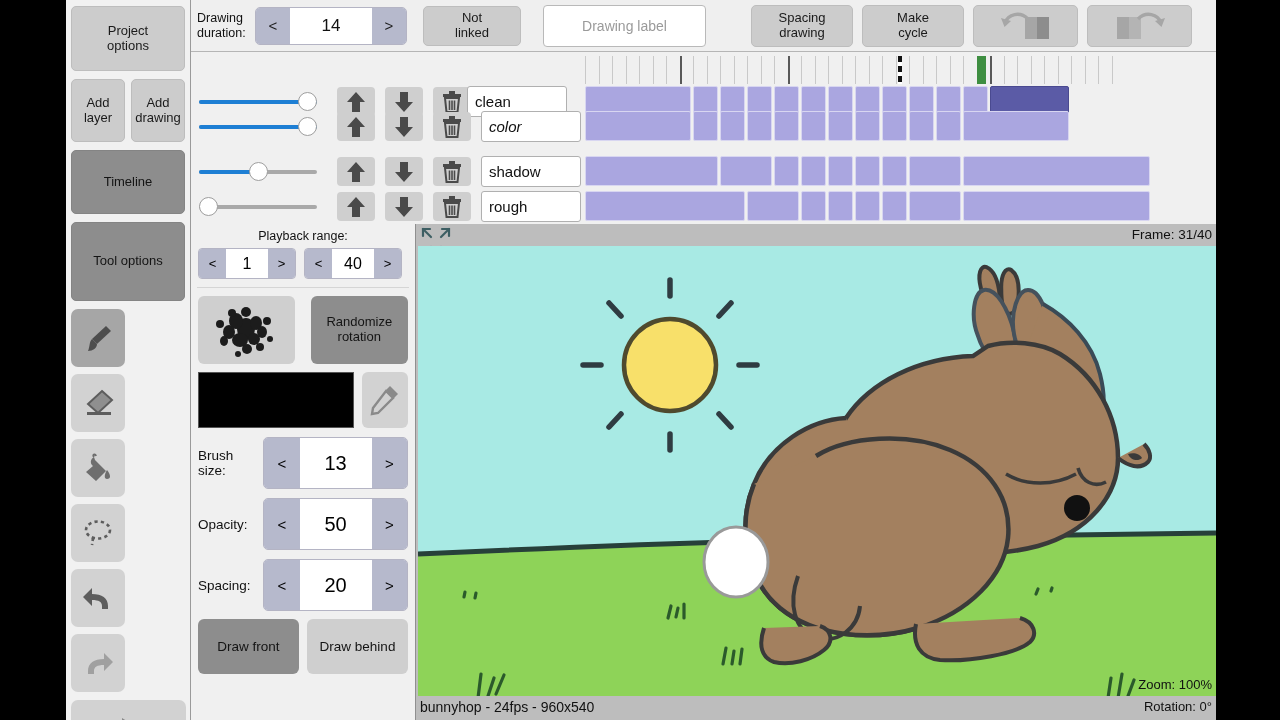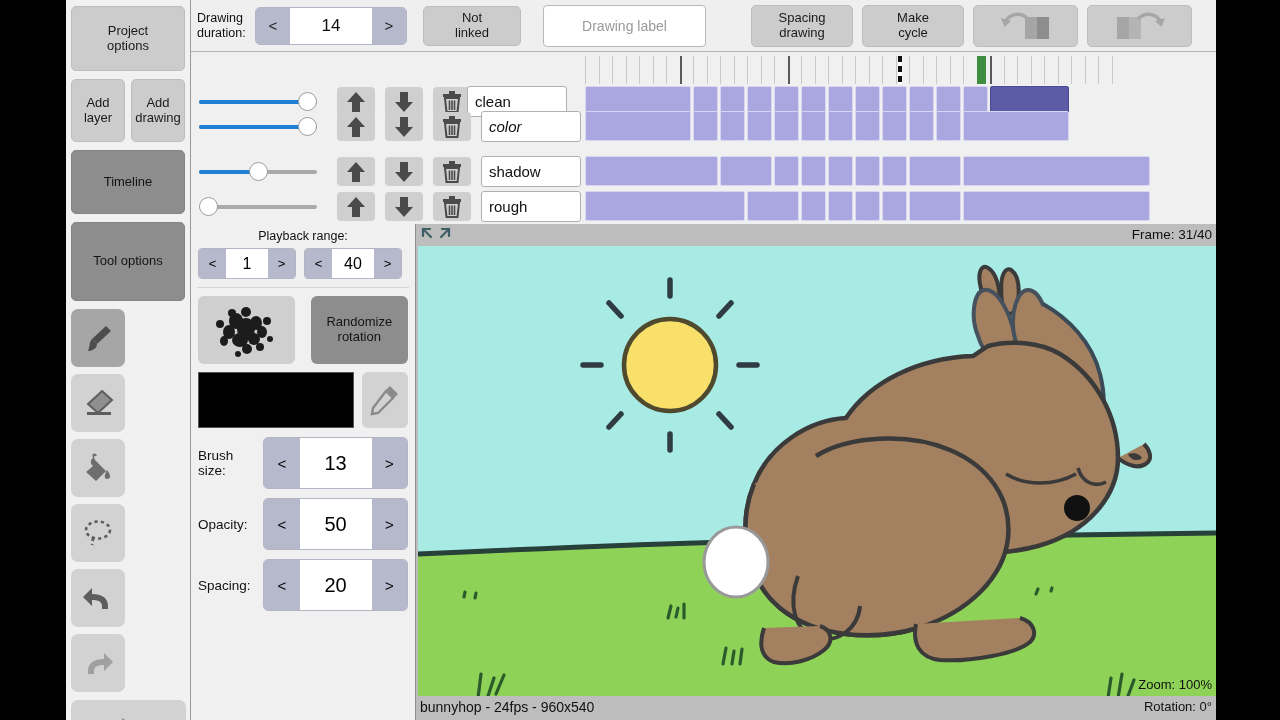--- a/index.html
+++ b/index.html
@@ -512,20 +512,24 @@
 
     <div class="numrow">
       <div class="numlbl">Spacing:</div>
       <div class="numstep">
         <div class="sbtn">&lt;</div>
         <div class="sval">20</div>
         <div class="sbtn">&gt;</div>
       </div>
     </div>
 
+    <div class="drawrow">
+      <div class="drawbtn on">Draw front</div>
+      <div class="drawbtn off">Draw behind</div>
+    </div>
   </div>
 
   <div id="canvasarea">
     <div id="statustop">
       <span id="frametxt">Frame: 31/40</span>
     </div>
     <div id="expand">
       <svg width="32" height="32" viewBox="0 0 32 32">
         <g stroke="#3d5e63" stroke-width="2.2" fill="none" stroke-linecap="round">
           <path d="M3 10 L3 3 L10 3"></path>

